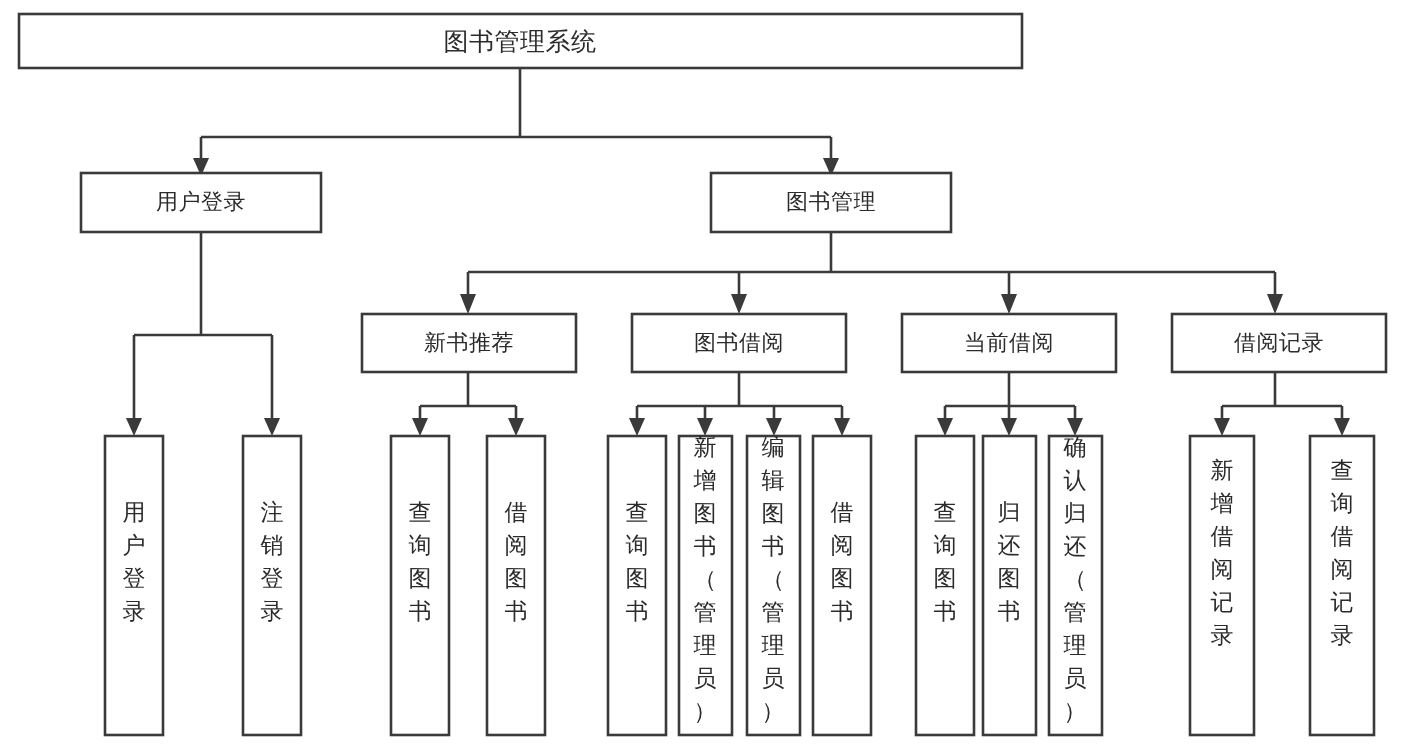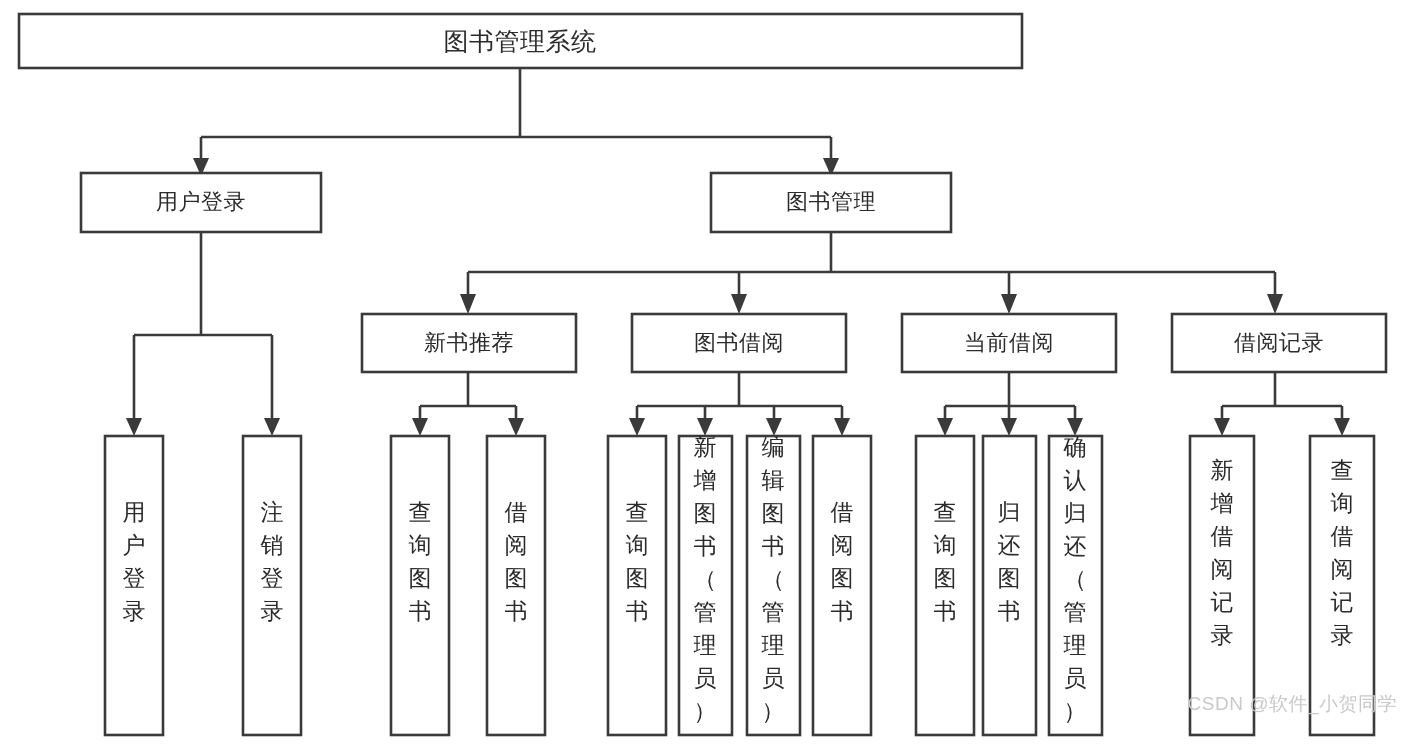--- a/index.html
+++ b/index.html
@@ -202,14 +202,13 @@
     <g>
       <rect class="node-box" x="1190" y="436" width="64" height="299"></rect>
       <text class="leaf-label" x="1222" y="478"><tspan x="1222" y="478">新</tspan><tspan x="1222" y="511">增</tspan><tspan x="1222" y="544">借</tspan><tspan x="1222" y="577">阅</tspan><tspan x="1222" y="610">记</tspan><tspan x="1222" y="643">录</tspan></text>
     </g>
     <g>
       <rect class="node-box" x="1310" y="436" width="64" height="299"></rect>
       <text class="leaf-label" x="1342" y="478"><tspan x="1342" y="478">查</tspan><tspan x="1342" y="511">询</tspan><tspan x="1342" y="544">借</tspan><tspan x="1342" y="577">阅</tspan><tspan x="1342" y="610">记</tspan><tspan x="1342" y="643">录</tspan></text>
     </g>
   </svg>
 
-  <div class="watermark">CSDN @软件_小贺同学</div>
 </div>
 
 </body></html>

